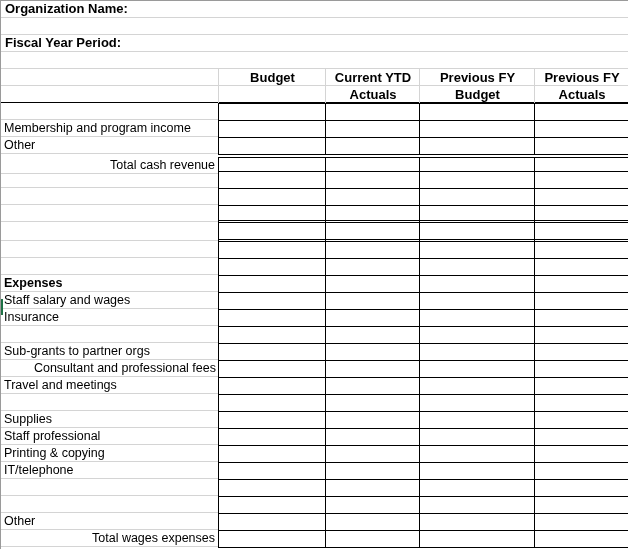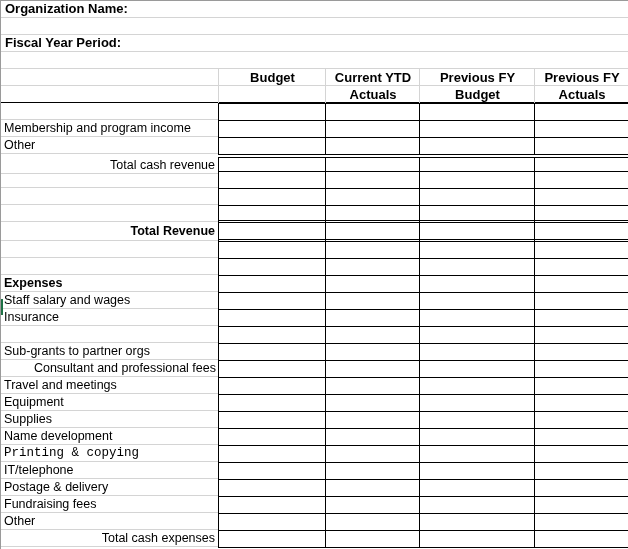--- a/index.html
+++ b/index.html
@@ -198,21 +198,20 @@
       </div>
       <div class="drow" style="top: 204px; height: 17px;">
         <div class="lbl-bg" style="height: 17px;"></div>
         <div class="dcell dbl-bottom" style="left: 217px; width: 108px; height: 18px;"></div>
         <div class="dcell dbl-bottom" style="left: 324px; width: 95px; height: 18px;"></div>
         <div class="dcell dbl-bottom" style="left: 418px; width: 116px; height: 18px;"></div>
         <div class="dcell dbl-bottom" style="left: 533px; width: 95px; height: 18px;"></div>
       </div>
       <div class="drow" style="top: 221px; height: 19px;">
         <div class="lbl-bg" style="height: 19px;"></div>
-        <div class="cell label right bold" style="line-height: 19px;">Total Revenue</div>
         <div class="dcell dbl-bottom" style="left: 217px; width: 108px; height: 20px;"></div>
         <div class="dcell dbl-bottom" style="left: 324px; width: 95px; height: 20px;"></div>
         <div class="dcell dbl-bottom" style="left: 418px; width: 116px; height: 20px;"></div>
         <div class="dcell dbl-bottom" style="left: 533px; width: 95px; height: 20px;"></div>
       </div>
       <div class="drow" style="top: 240px; height: 17px;">
         <div class="lbl-bg" style="height: 17px;"></div>
         <div class="dcell" style="left: 217px; width: 108px; height: 18px;"></div>
         <div class="dcell" style="left: 324px; width: 95px; height: 18px;"></div>
         <div class="dcell" style="left: 418px; width: 116px; height: 18px;"></div>
@@ -275,85 +274,82 @@
       <div class="drow" style="top: 376px; height: 17px;">
         <div class="lbl-bg" style="height: 17px;"></div>
         <div class="cell label" style="line-height: 17px;">Travel and meetings</div>
         <div class="dcell" style="left: 217px; width: 108px; height: 18px;"></div>
         <div class="dcell" style="left: 324px; width: 95px; height: 18px;"></div>
         <div class="dcell" style="left: 418px; width: 116px; height: 18px;"></div>
         <div class="dcell" style="left: 533px; width: 95px; height: 18px;"></div>
       </div>
       <div class="drow" style="top: 393px; height: 17px;">
         <div class="lbl-bg" style="height: 17px;"></div>
-        <div class="cell label" style="line-height: 17px;">Equipment</div>
         <div class="dcell" style="left: 217px; width: 108px; height: 18px;"></div>
         <div class="dcell" style="left: 324px; width: 95px; height: 18px;"></div>
         <div class="dcell" style="left: 418px; width: 116px; height: 18px;"></div>
         <div class="dcell" style="left: 533px; width: 95px; height: 18px;"></div>
       </div>
       <div class="drow" style="top: 410px; height: 17px;">
         <div class="lbl-bg" style="height: 17px;"></div>
         <div class="cell label" style="line-height: 17px;">Supplies</div>
         <div class="dcell" style="left: 217px; width: 108px; height: 18px;"></div>
         <div class="dcell" style="left: 324px; width: 95px; height: 18px;"></div>
         <div class="dcell" style="left: 418px; width: 116px; height: 18px;"></div>
         <div class="dcell" style="left: 533px; width: 95px; height: 18px;"></div>
       </div>
       <div class="drow" style="top: 427px; height: 17px;">
         <div class="lbl-bg" style="height: 17px;"></div>
-        <div class="cell label" style="line-height: 17px;">Name development</div>
+        <div class="cell label" style="line-height: 17px;">Staff professional</div>
         <div class="dcell" style="left: 217px; width: 108px; height: 18px;"></div>
         <div class="dcell" style="left: 324px; width: 95px; height: 18px;"></div>
         <div class="dcell" style="left: 418px; width: 116px; height: 18px;"></div>
         <div class="dcell" style="left: 533px; width: 95px; height: 18px;"></div>
       </div>
       <div class="drow" style="top: 444px; height: 17px;">
         <div class="lbl-bg" style="height: 17px;"></div>
-        <div class="cell label" style="line-height: 17px; font-family: Liberation Mono, monospace;">Printing &amp; copying</div>
+        <div class="cell label" style="line-height: 17px;">Printing &amp; copying</div>
         <div class="dcell" style="left: 217px; width: 108px; height: 18px;"></div>
         <div class="dcell" style="left: 324px; width: 95px; height: 18px;"></div>
         <div class="dcell" style="left: 418px; width: 116px; height: 18px;"></div>
         <div class="dcell" style="left: 533px; width: 95px; height: 18px;"></div>
       </div>
       <div class="drow" style="top: 461px; height: 17px;">
         <div class="lbl-bg" style="height: 17px;"></div>
         <div class="cell label" style="line-height: 17px;">IT/telephone</div>
         <div class="dcell" style="left: 217px; width: 108px; height: 18px;"></div>
         <div class="dcell" style="left: 324px; width: 95px; height: 18px;"></div>
         <div class="dcell" style="left: 418px; width: 116px; height: 18px;"></div>
         <div class="dcell" style="left: 533px; width: 95px; height: 18px;"></div>
       </div>
       <div class="drow" style="top: 478px; height: 17px;">
         <div class="lbl-bg" style="height: 17px;"></div>
-        <div class="cell label" style="line-height: 17px;">Postage &amp; delivery</div>
         <div class="dcell" style="left: 217px; width: 108px; height: 18px;"></div>
         <div class="dcell" style="left: 324px; width: 95px; height: 18px;"></div>
         <div class="dcell" style="left: 418px; width: 116px; height: 18px;"></div>
         <div class="dcell" style="left: 533px; width: 95px; height: 18px;"></div>
       </div>
       <div class="drow" style="top: 495px; height: 17px;">
         <div class="lbl-bg" style="height: 17px;"></div>
-        <div class="cell label" style="line-height: 17px;">Fundraising fees</div>
         <div class="dcell" style="left: 217px; width: 108px; height: 18px;"></div>
         <div class="dcell" style="left: 324px; width: 95px; height: 18px;"></div>
         <div class="dcell" style="left: 418px; width: 116px; height: 18px;"></div>
         <div class="dcell" style="left: 533px; width: 95px; height: 18px;"></div>
       </div>
       <div class="drow" style="top: 512px; height: 17px;">
         <div class="lbl-bg" style="height: 17px;"></div>
         <div class="cell label" style="line-height: 17px;">Other</div>
         <div class="dcell" style="left: 217px; width: 108px; height: 18px;"></div>
         <div class="dcell" style="left: 324px; width: 95px; height: 18px;"></div>
         <div class="dcell" style="left: 418px; width: 116px; height: 18px;"></div>
         <div class="dcell" style="left: 533px; width: 95px; height: 18px;"></div>
       </div>
       <div class="drow" style="top: 529px; height: 17px;">
         <div class="lbl-bg" style="height: 17px;"></div>
-        <div class="cell label right" style="line-height: 17px;">Total cash expenses</div>
+        <div class="cell label right" style="line-height: 17px;">Total wages expenses</div>
         <div class="dcell" style="left: 217px; width: 108px; height: 18px;"></div>
         <div class="dcell" style="left: 324px; width: 95px; height: 18px;"></div>
         <div class="dcell" style="left: 418px; width: 116px; height: 18px;"></div>
         <div class="dcell" style="left: 533px; width: 95px; height: 18px;"></div>
       </div>
     </div>
 
   <div class="sel-mark"></div>
 </div>
 

